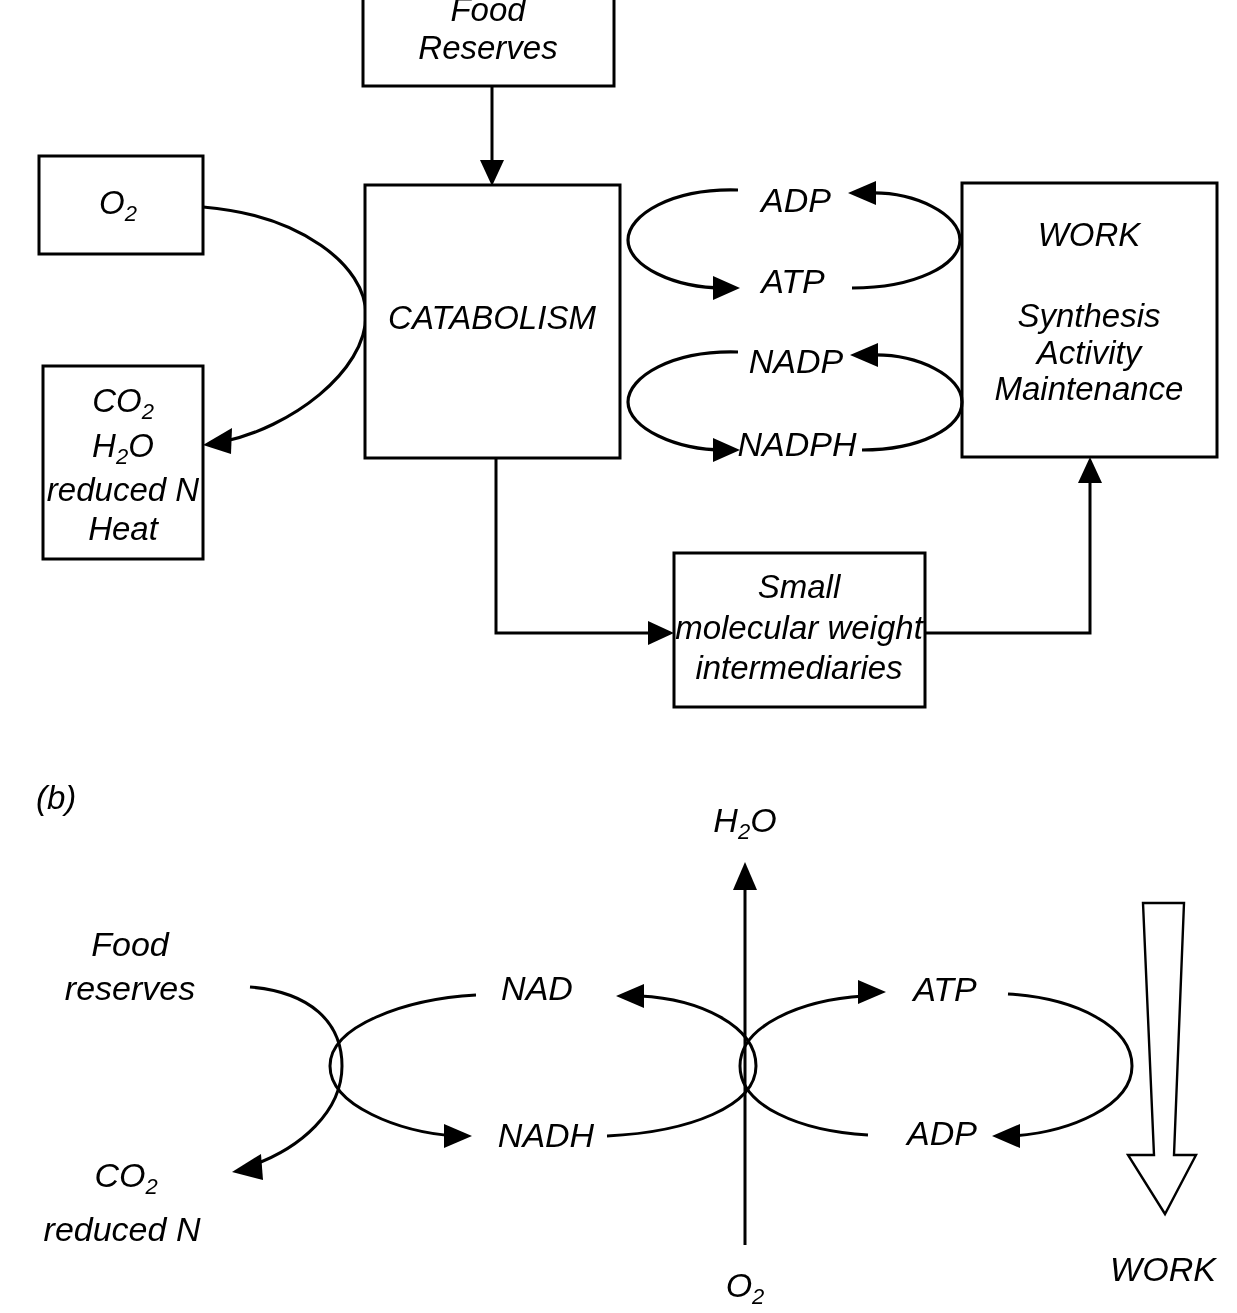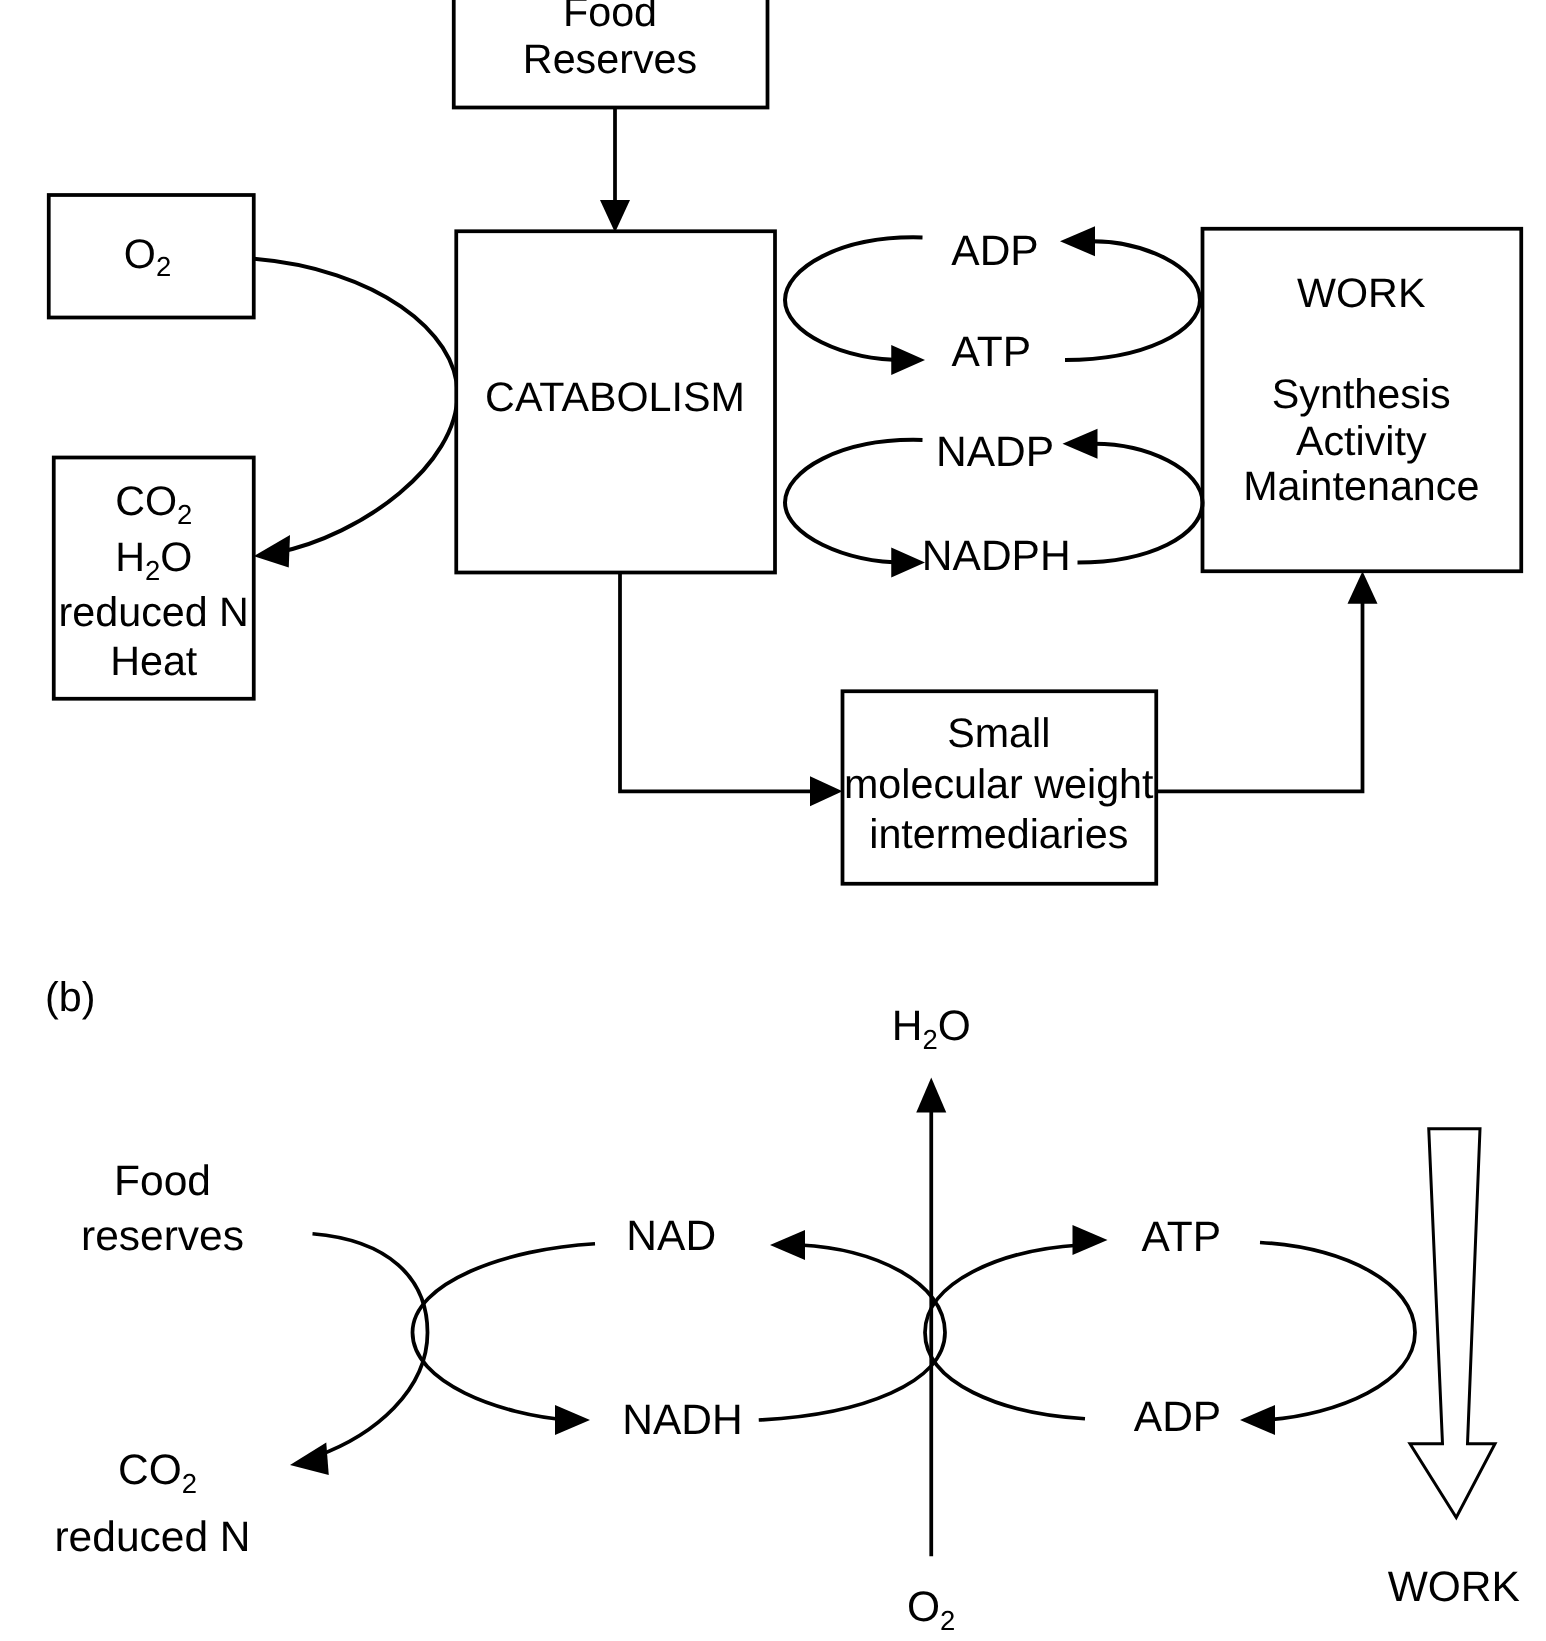--- a/index.html
+++ b/index.html
@@ -11,20 +11,21 @@
     width: 1237px;
     height: 1313px;
     font-family: "Liberation Sans", sans-serif;
     color: #000000;
     overflow: hidden;
   }
   #diagram-root {
     position: relative;
     width: 1237px;
     height: 1019px;
+    font-style: italic;
   }
   svg.layer {
     position: absolute;
     top: 0;
     left: 0;
     width: 1237px;
     height: 1313px;
   }
   .box {
     fill: #ffffff;

